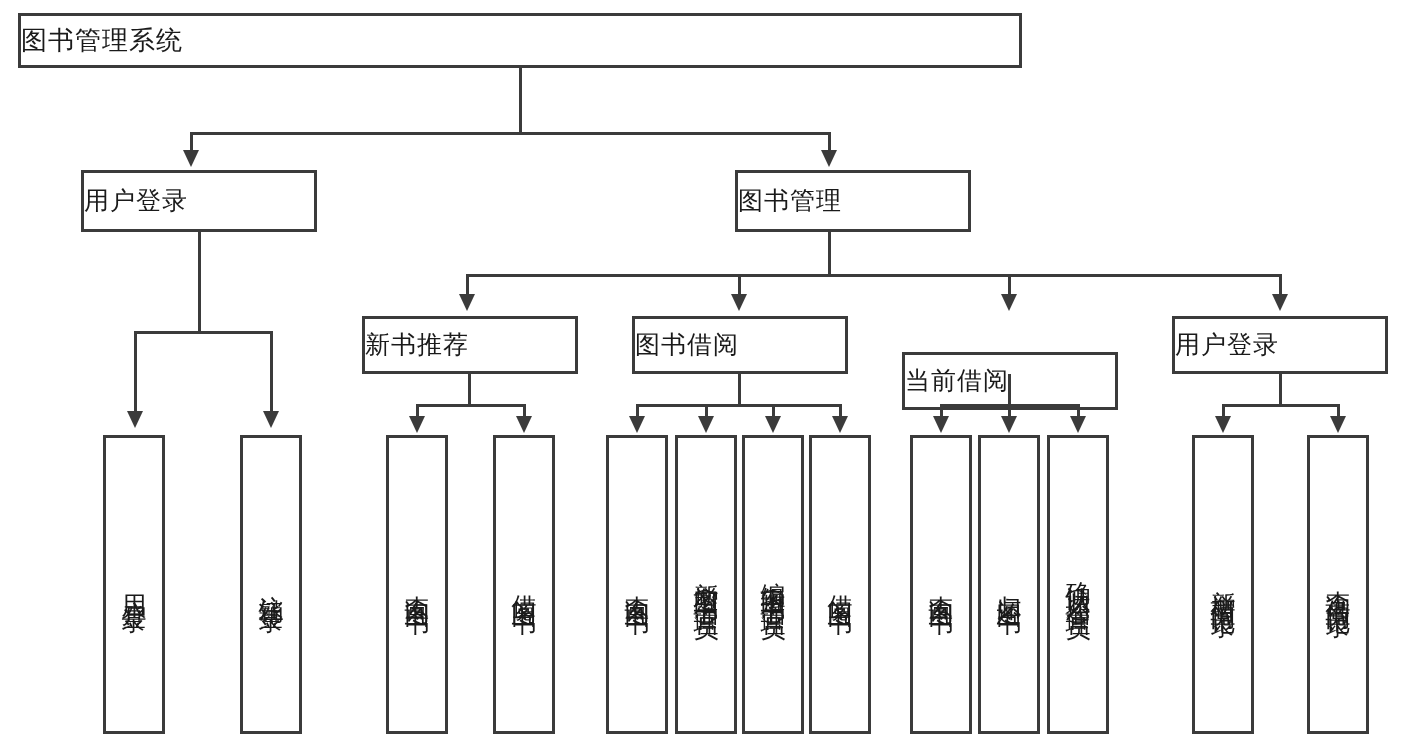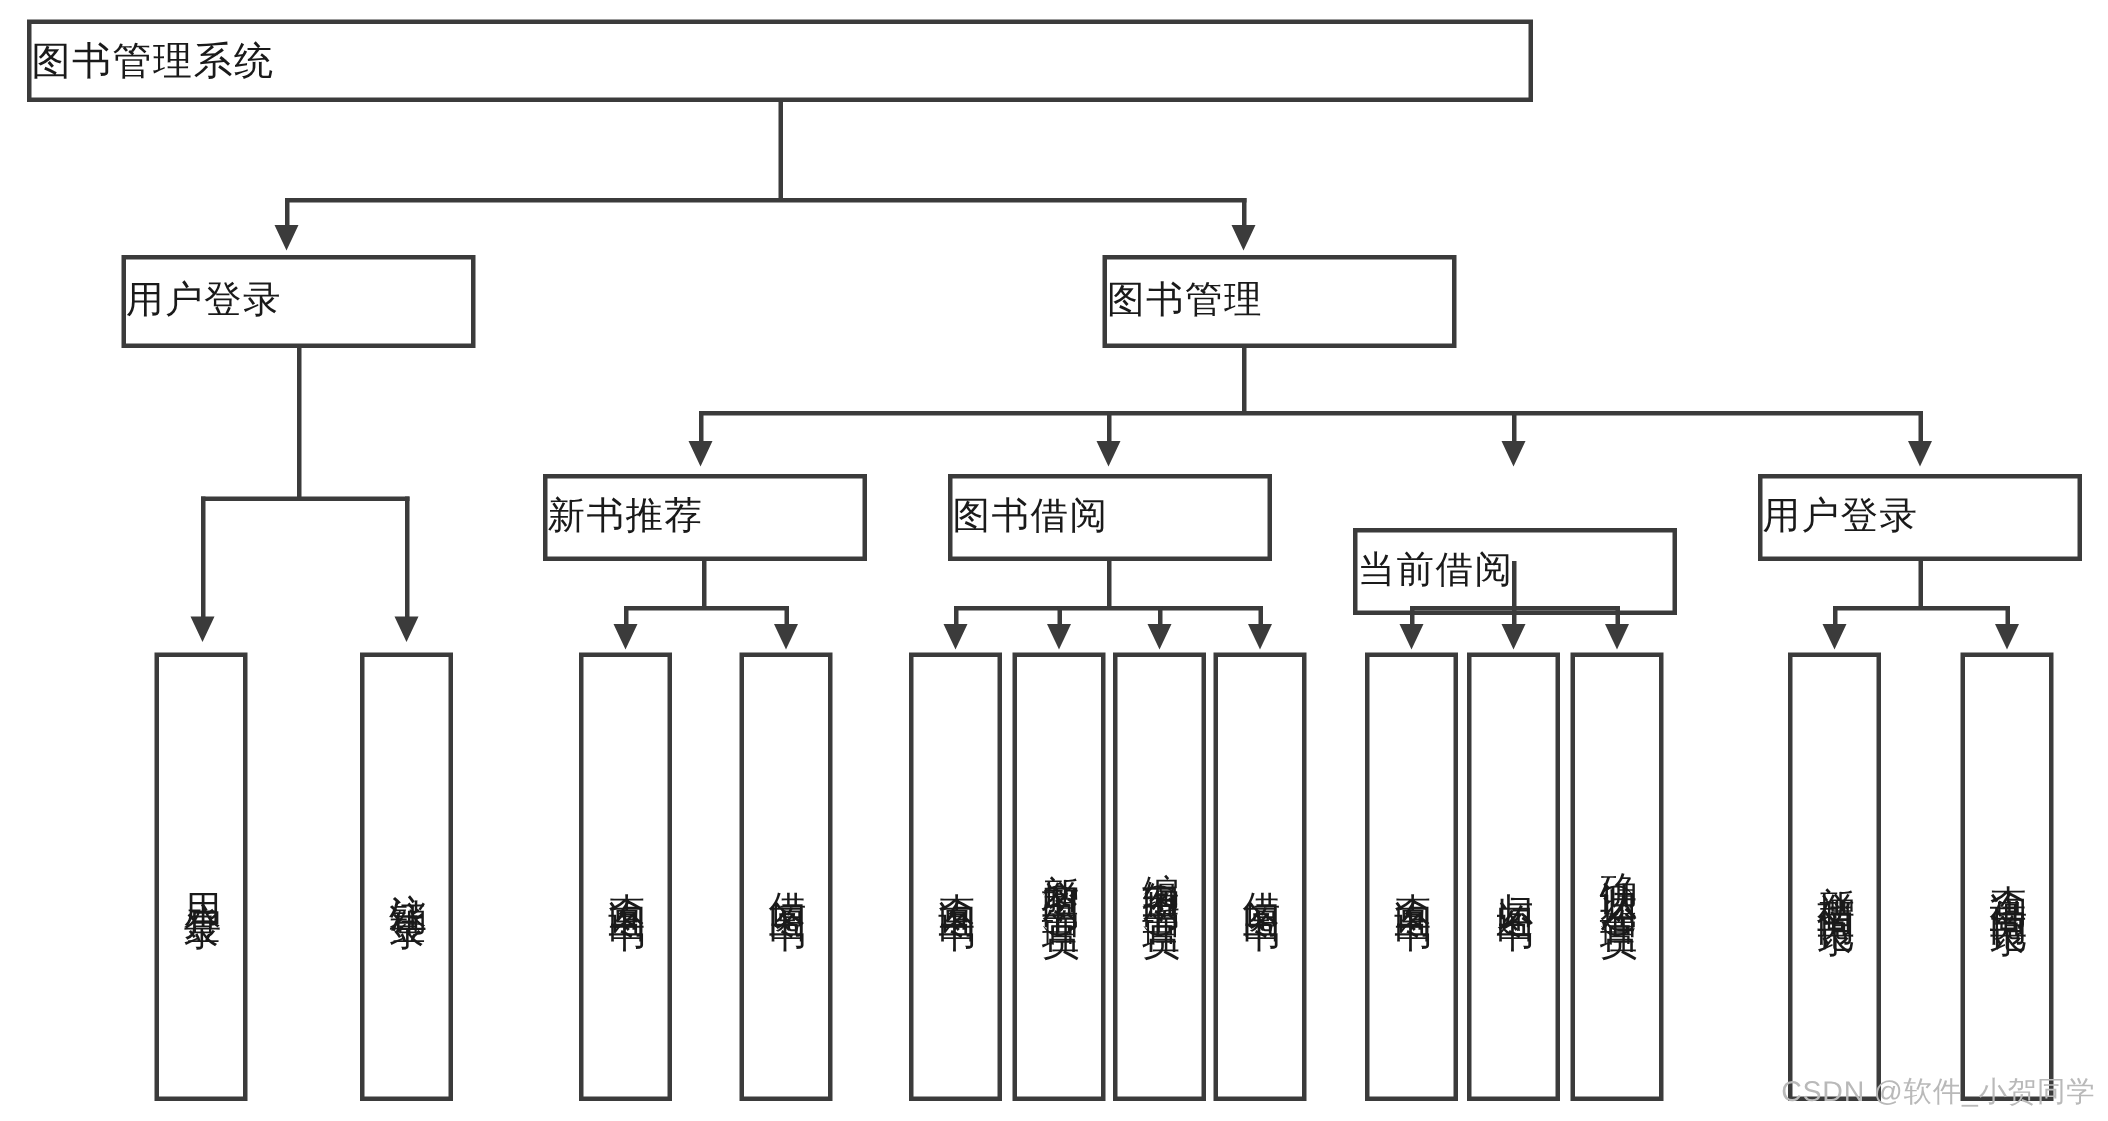--- a/index.html
+++ b/index.html
@@ -209,15 +209,14 @@
     <span class="label">确认归还（管理员）</span>
   </div>
 
   <div class="node vert" style="left:1192px; top:435px; width:62px; height:299px;">
     <span class="label">新增借阅记录</span>
   </div>
   <div class="node vert" style="left:1307px; top:435px; width:62px; height:299px;">
     <span class="label">查询借阅记录</span>
   </div>
 
-  <div id="watermark">CSDN @软件_小贺同学</div>
 
 </div>
 
 </body></html>

